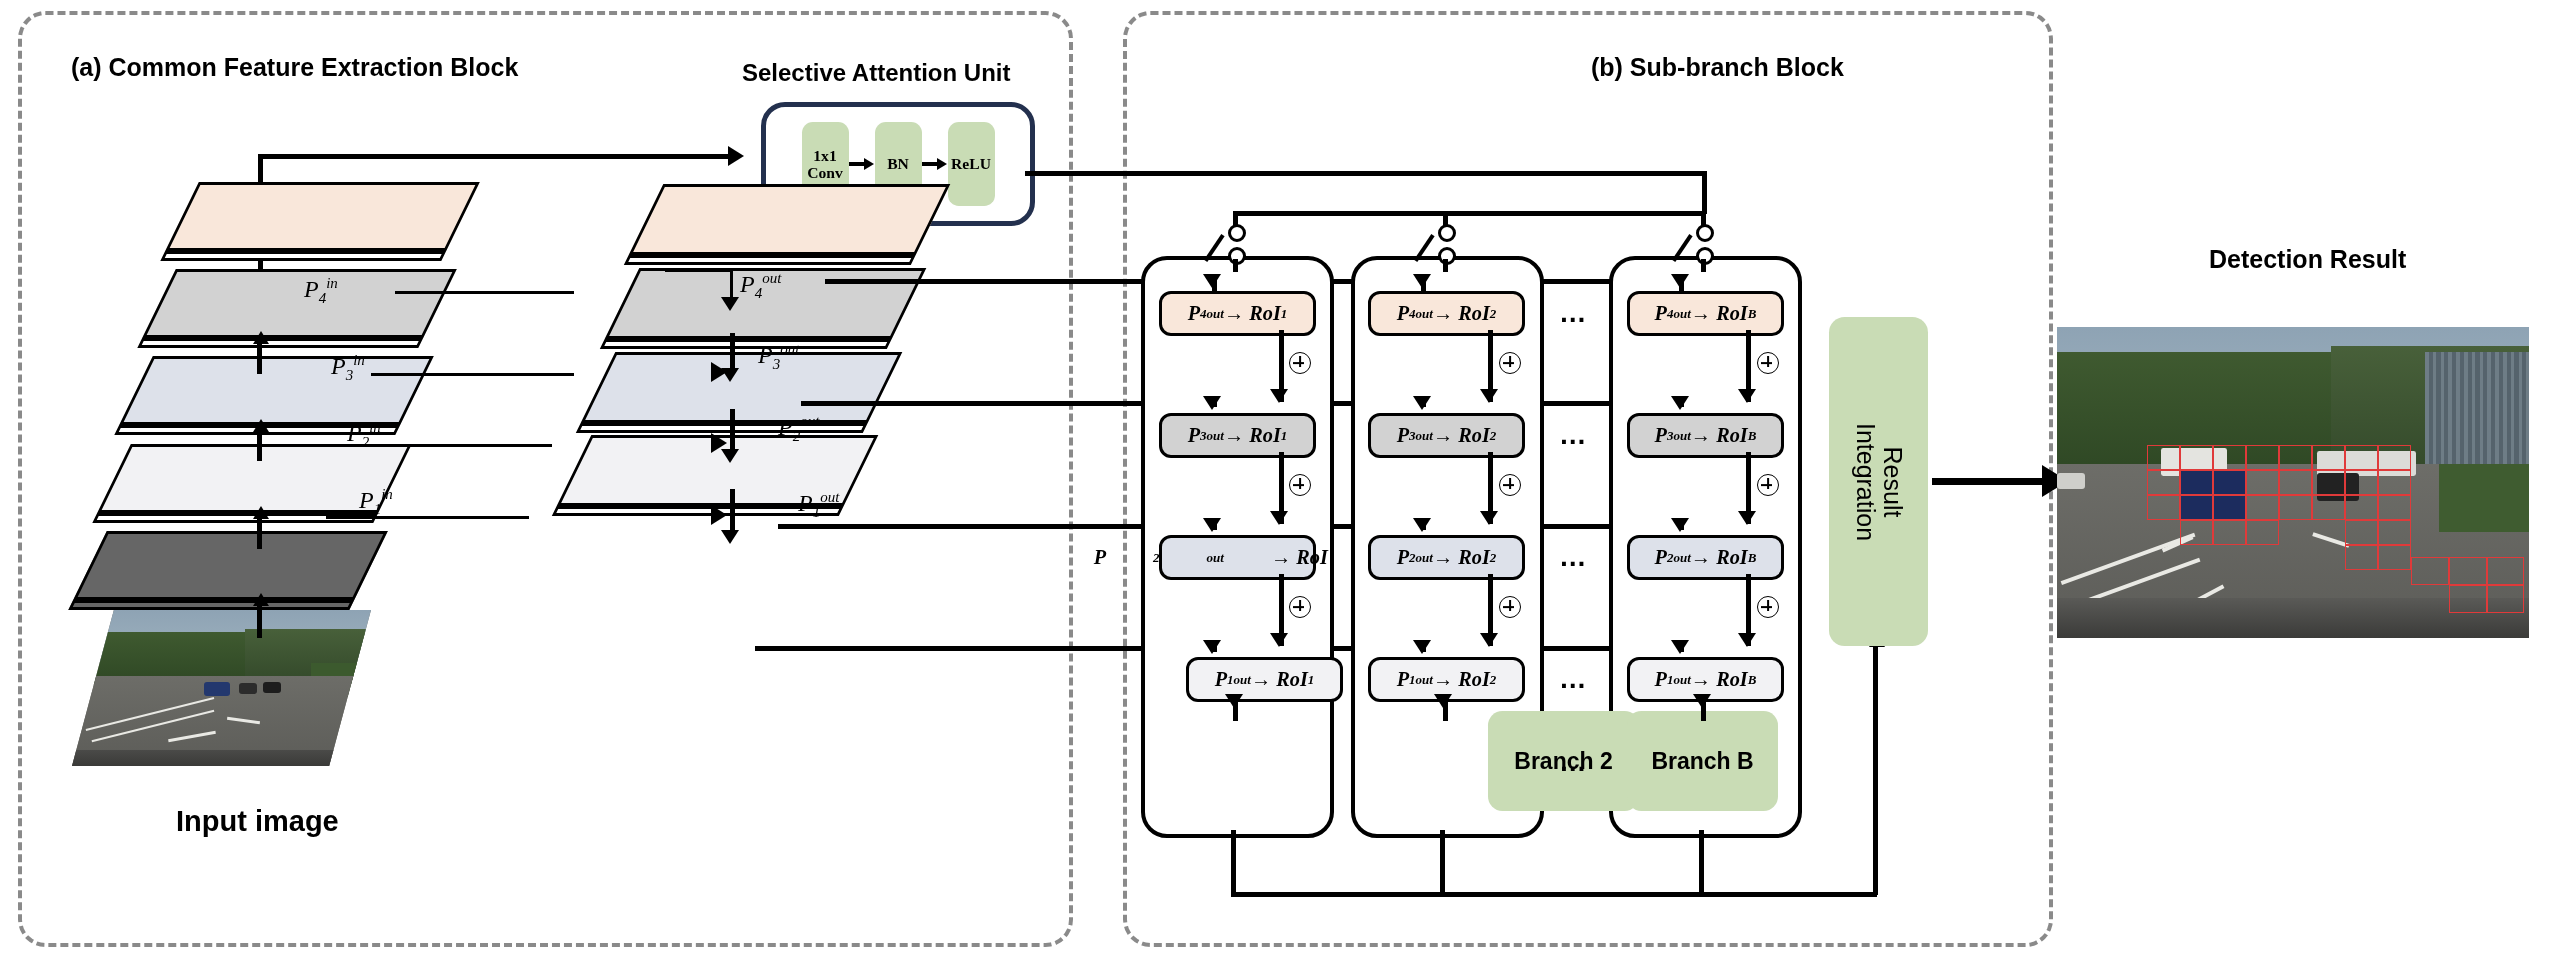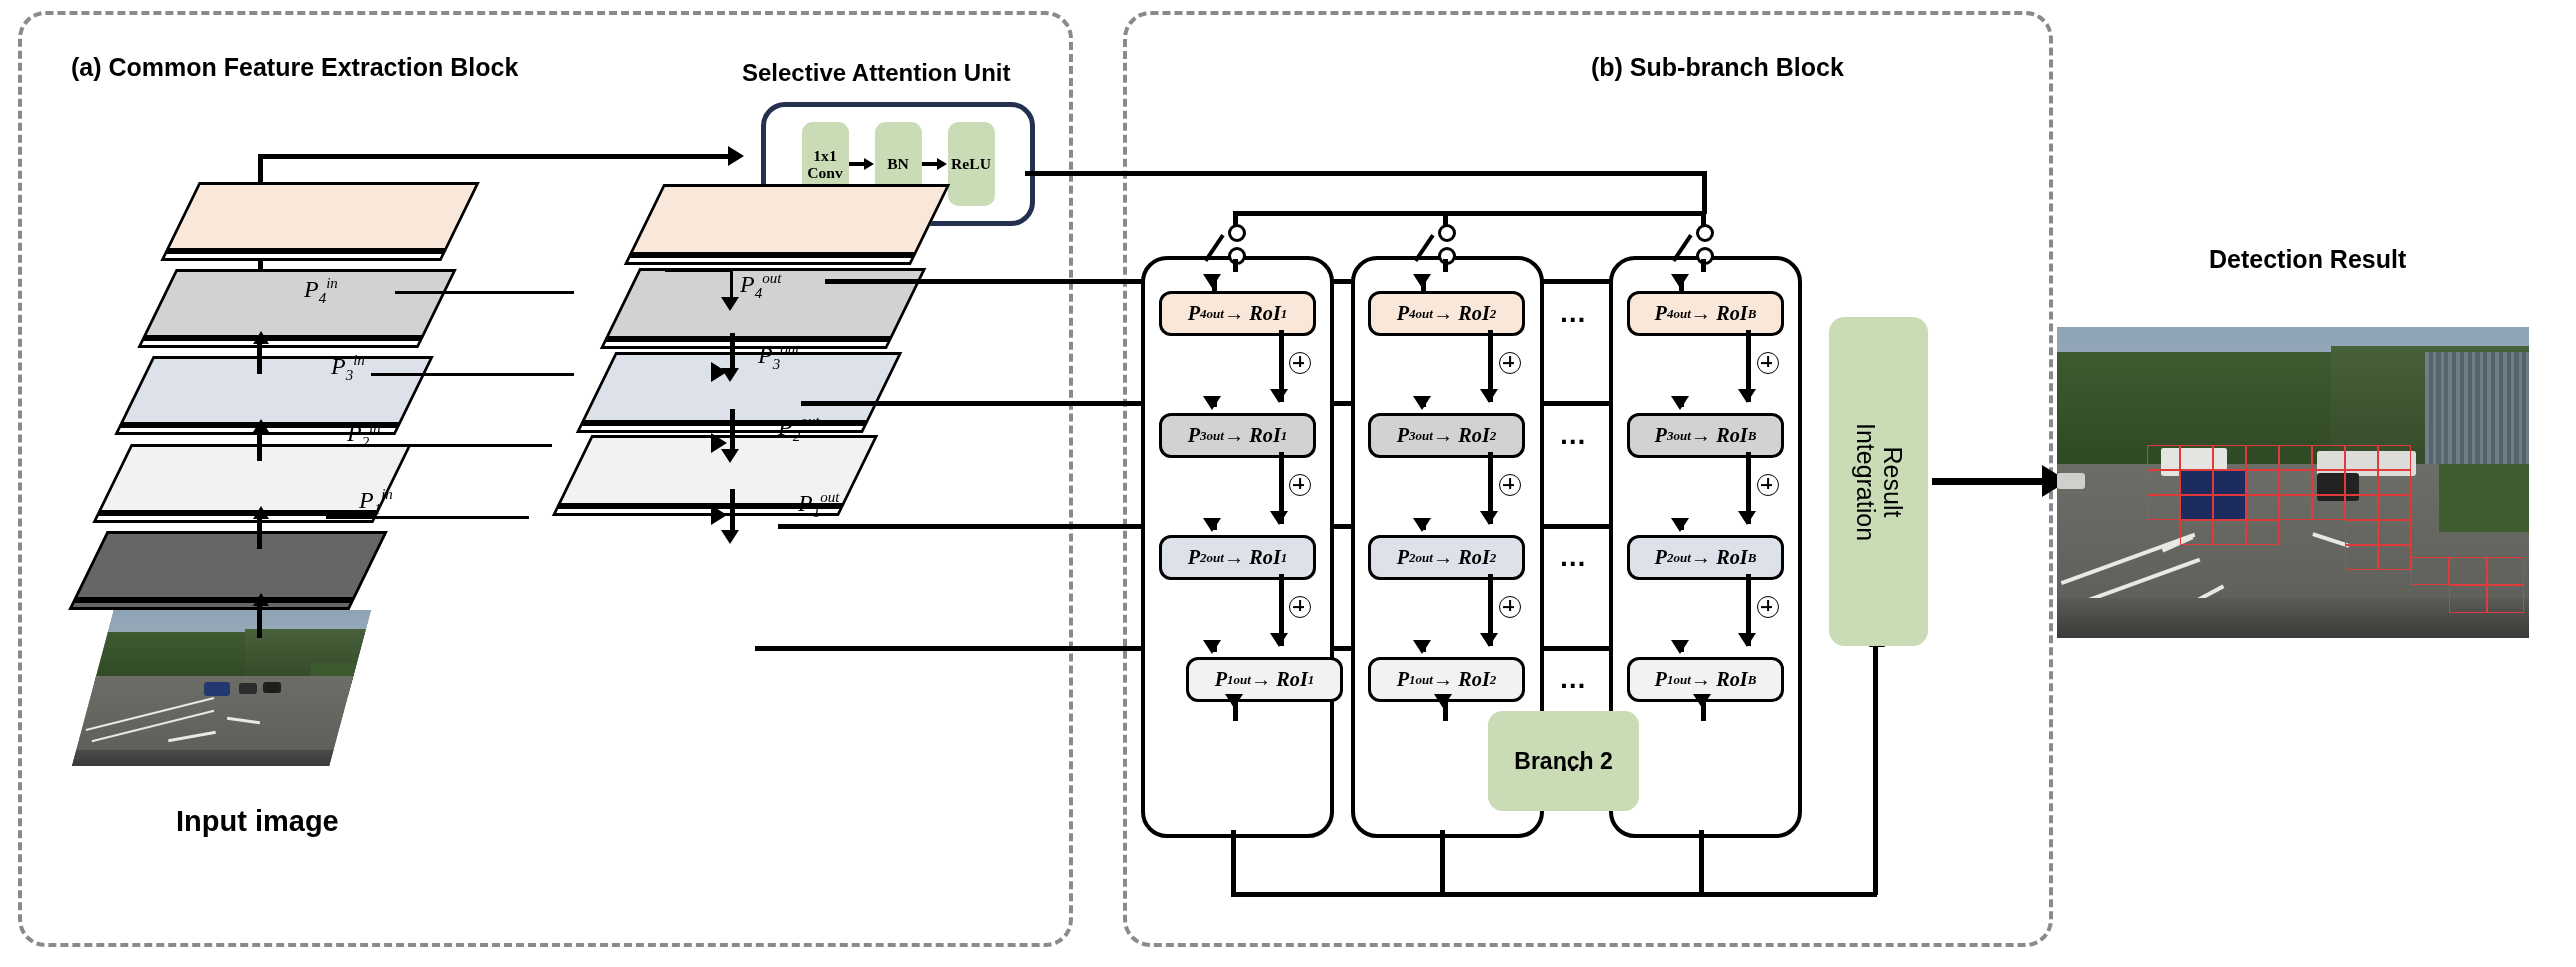--- a/index.html
+++ b/index.html
@@ -280,34 +280,35 @@
   <div class="switch" style="left:1683px;top:211px;">
     <div class="vline thick" style="left:18px;top:0;height:15.6px;"></div>
     <div class="term" style="left:13px;top:13px;"></div>
     <div class="lever" style="left:6px;top:24px;"></div>
     <div class="term" style="left:13px;top:36px;"></div>
     <div class="vline thick" style="left:18px;top:48px;height:13px;"></div>
   </div>
 
   <div class="roi-box" style="left:1159px;top:291px;width:151px;height:39px;background:#f9e7da;">P<sub>4</sub><sup>out</sup> → RoI<sub>1</sub></div>
   <div class="roi-box" style="left:1159px;top:413px;width:151px;height:39px;background:#d2d2d2;">P<sub>3</sub><sup>out</sup> → RoI<sub>1</sub></div>
-  <div class="roi-box" style="left:1159px;top:535px;width:151px;height:39px;background:#dde1ea;">P<sub>2</sub><sup>out</sup> → RoI<sub>1</sub></div>
+  <div class="roi-box" style="left:1159px;top:535px;width:151px;height:39px;background:#dde1ea;gap:47px;">P<sub>2</sub><sup>out</sup> → RoI<sub>1</sub></div>
   <div class="roi-box" style="left:1186px;top:657px;width:151px;height:39px;background:#f2f2f4;">P<sub>1</sub><sup>out</sup> → RoI<sub>1</sub></div>
 
   <div class="roi-box" style="left:1368px;top:291px;width:151px;height:39px;background:#f9e7da;">P<sub>4</sub><sup>out</sup> → RoI<sub>2</sub></div>
   <div class="roi-box" style="left:1368px;top:413px;width:151px;height:39px;background:#d2d2d2;">P<sub>3</sub><sup>out</sup> → RoI<sub>2</sub></div>
   <div class="roi-box" style="left:1368px;top:535px;width:151px;height:39px;background:#dde1ea;">P<sub>2</sub><sup>out</sup> → RoI<sub>2</sub></div>
   <div class="roi-box" style="left:1368px;top:657px;width:151px;height:39px;background:#f2f2f4;">P<sub>1</sub><sup>out</sup> → RoI<sub>2</sub></div>
 
   <div class="roi-box" style="left:1627px;top:291px;width:151px;height:39px;background:#f9e7da;">P<sub>4</sub><sup>out</sup> → RoI<sub>B</sub></div>
   <div class="roi-box" style="left:1627px;top:413px;width:151px;height:39px;background:#d2d2d2;">P<sub>3</sub><sup>out</sup> → RoI<sub>B</sub></div>
   <div class="roi-box" style="left:1627px;top:535px;width:151px;height:39px;background:#dde1ea;">P<sub>2</sub><sup>out</sup> → RoI<sub>B</sub></div>
   <div class="roi-box" style="left:1627px;top:657px;width:151px;height:39px;background:#f2f2f4;">P<sub>1</sub><sup>out</sup> → RoI<sub>B</sub></div>
 
   <div class="branch-tile" style="left:1440px;top:711px;width:151px;height:100px;margin-left:48px;">Branch 2</div>
+  <div class="branch-tile" style="left:1627px;top:711px;width:151px;height:100px;">Branch B</div>
 
   <div class="vline thick" style="left:1212px;top:280px;height:10.8px;"></div>
   <div class="arrow-down" style="left:1203px;top:274px;"></div>
   <div class="vline thick" style="left:1279px;top:330px;height:72px;"></div>
   <div class="oplus" style="left:1289px;top:352px;"></div>
   <div class="arrow-down" style="left:1270px;top:389px;"></div>
   <div class="vline thick" style="left:1212px;top:401px;height:6px;"></div>
   <div class="arrow-down" style="left:1203px;top:396px;"></div>
 
   <div class="vline thick" style="left:1279px;top:452px;height:72px;"></div>

